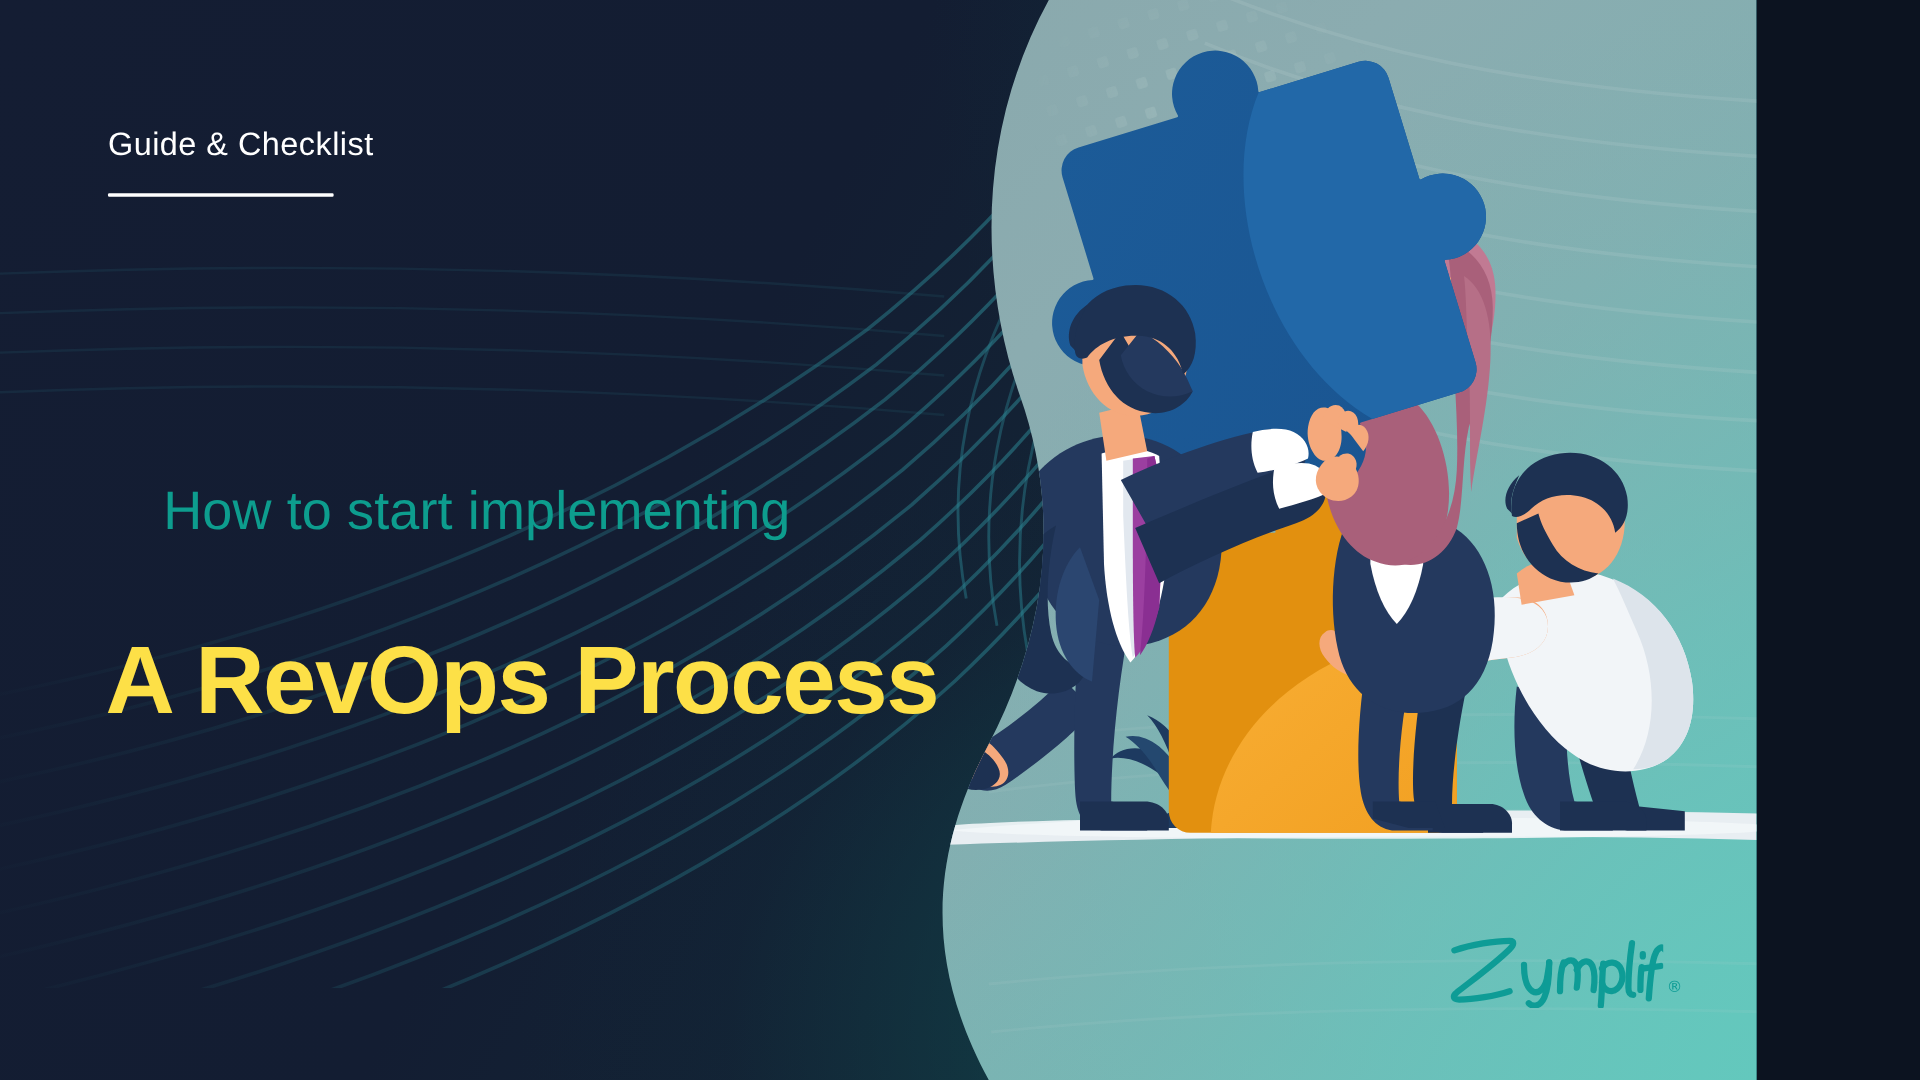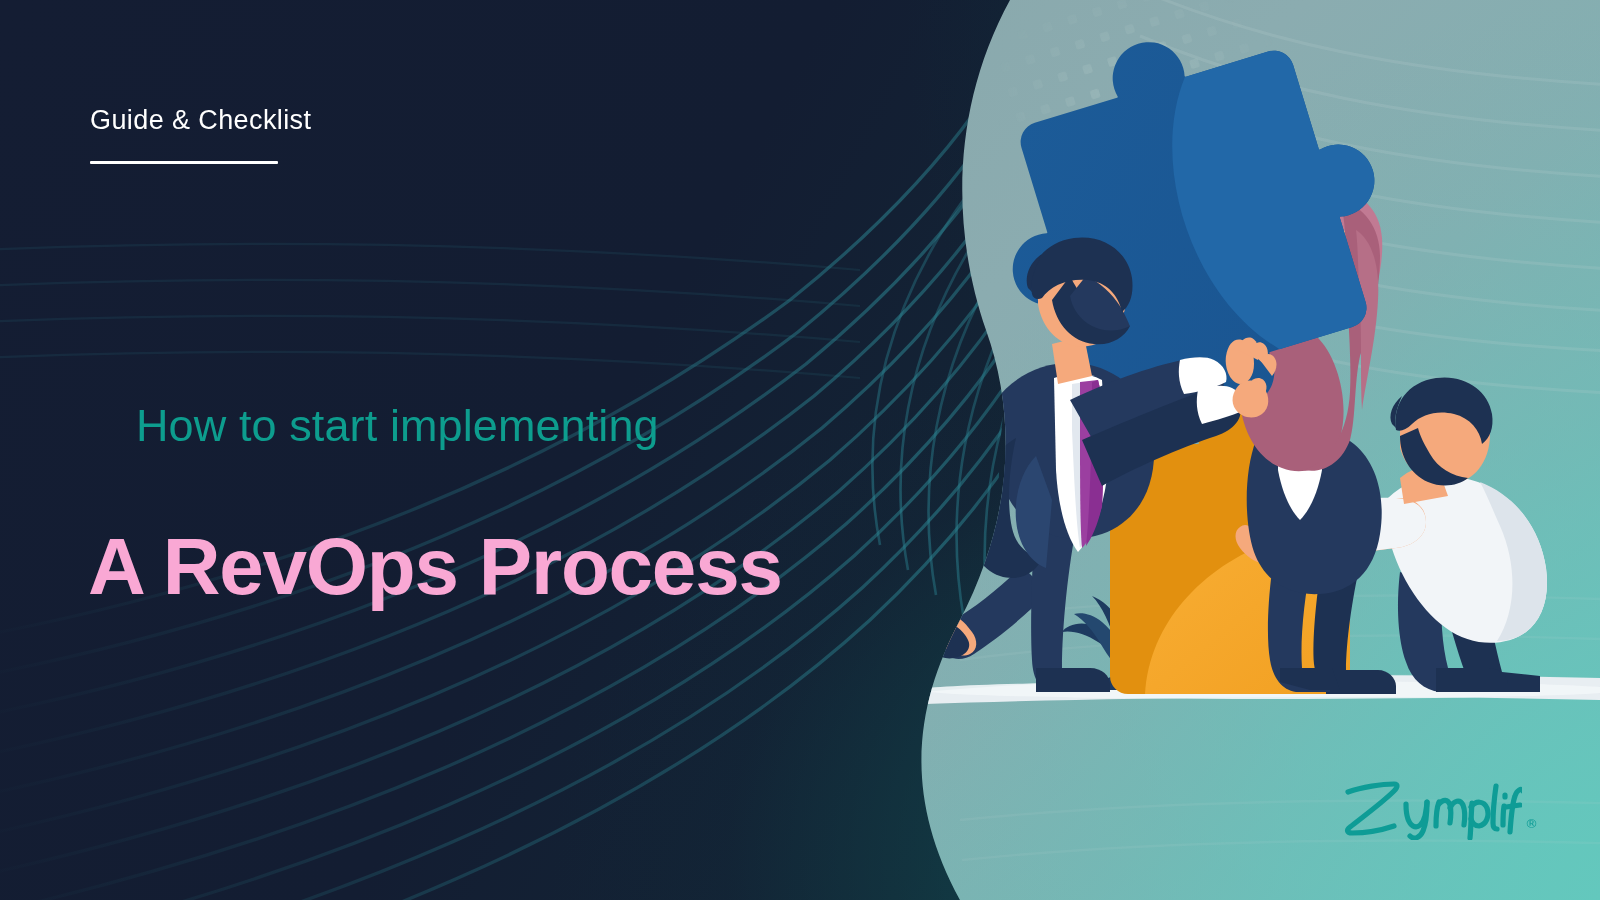--- a/index.html
+++ b/index.html
@@ -1,20 +1,20 @@
 <!DOCTYPE html>
 <html><head>
 <meta charset="utf-8">
 <title>RevOps Guide Cover</title>
 <style>
   html,body{margin:0;padding:0;background:#0c1320;}
   *{box-sizing:border-box;}
   .stage{
     position:relative;
-    width:1600px;height:900px;
+    width:1464px;height:900px;
     overflow:hidden;
     font-family:"Liberation Sans", sans-serif;
     background:#141d33;
     text-decoration:underline;
   }
 
   
   .bg-dark{
     position:absolute;inset:0;
     background:
@@ -42,21 +42,21 @@
     width:188px;height:3px;background:#ffffff;border-radius:1px;
   }
   .kicker{
     position:absolute;left:88px;top:400px;
     font-size:45px;font-weight:300;letter-spacing:.1px;
     color:#0d9d8e;white-space:nowrap;margin-left:48px;
   }
   .headline{
     position:absolute;left:88px;top:477px;
     font-size:80px;font-weight:700;letter-spacing:-1.2px;
-    color:#f9a8d4;white-space:nowrap;margin-top:44px;
+    color:#fde047;white-space:nowrap;margin-top:44px;
   }
 
   
   .logo{
     position:absolute;right:62px;bottom:60px;
     display:flex;align-items:flex-end;gap:3px;
   }
   .logo-mark{display:block;}
   .logo-r{
     font-size:13px;color:#0e9c96;line-height:1;

